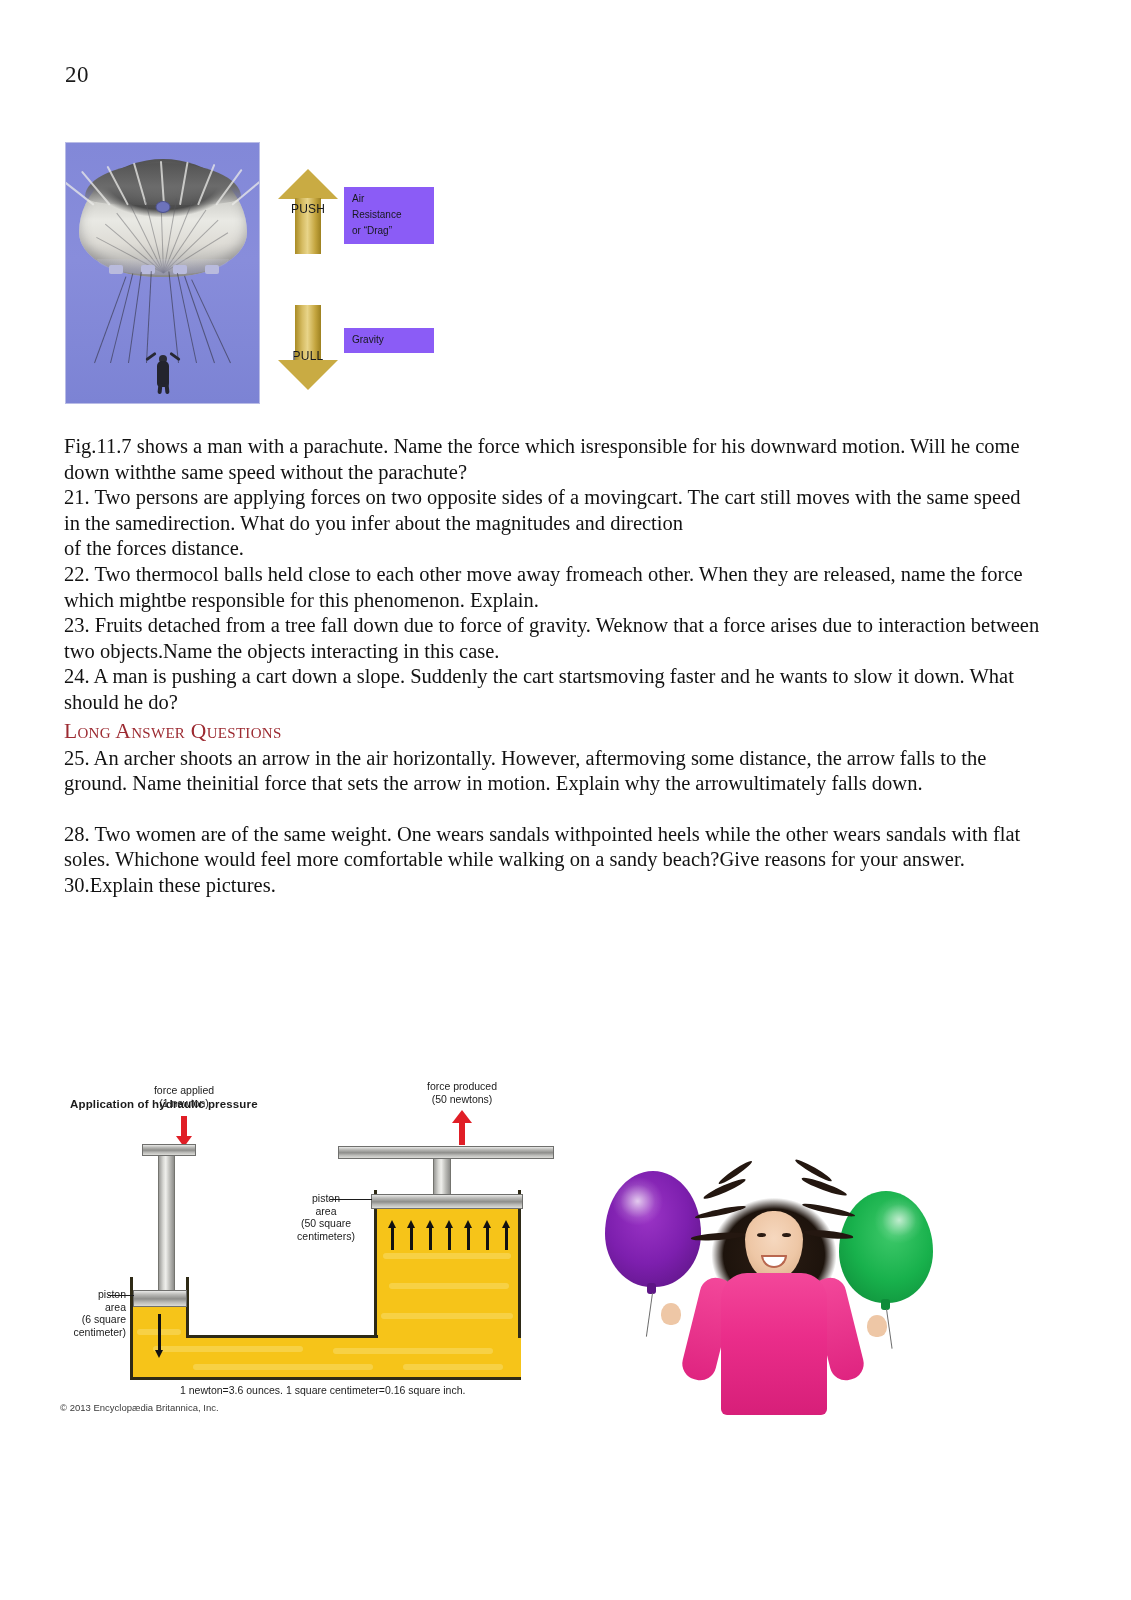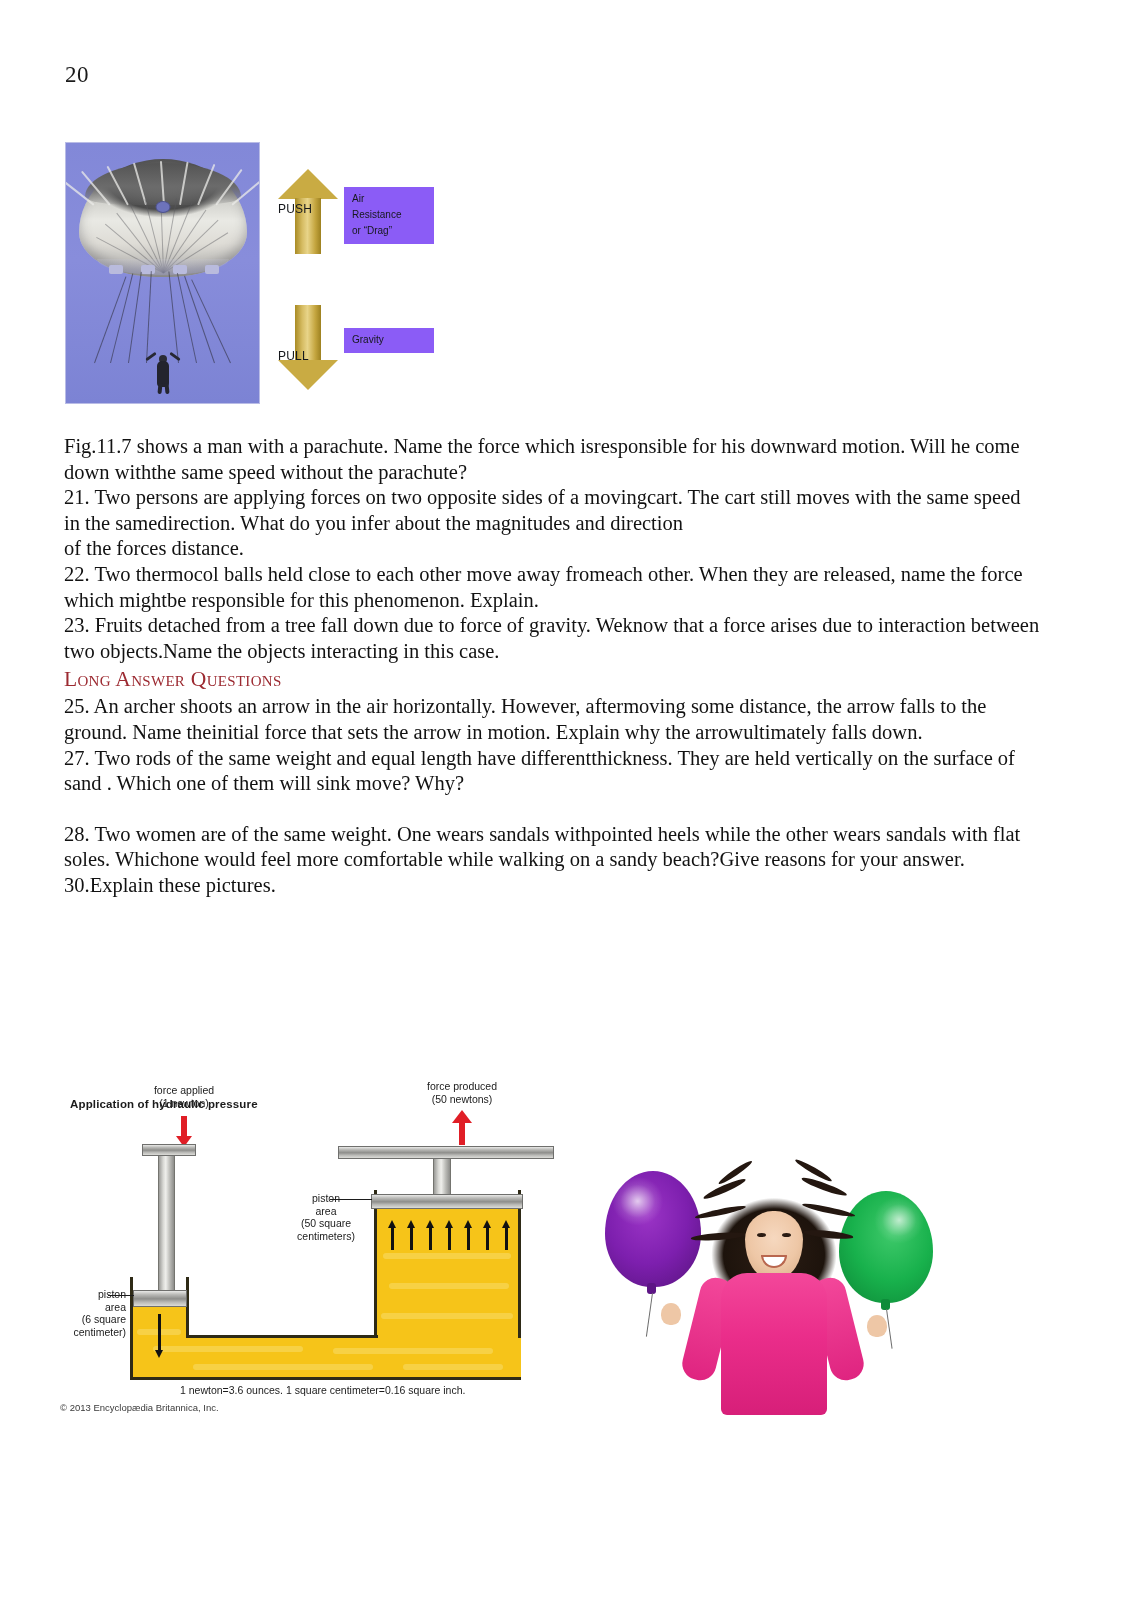--- a/index.html
+++ b/index.html
@@ -212,21 +212,21 @@
   .arrow-down .shaft { top: 0; height: 56px; }
   .arrow-down .head {
     top: 55px;
     border-left: 30px solid transparent;
     border-right: 30px solid transparent;
     border-top: 30px solid #c9ab43;
   }
   .arrow-label {
     position: absolute;
     width: 60px;
-    text-align: left;
+    text-align: center;
     font-family: "Liberation Sans", sans-serif;
     font-size: 12px;
     color: #16181c;
     letter-spacing: 0.2px;
   }
   .arrow-up .arrow-label  { top: 33px; }
   .arrow-down .arrow-label{ top: 44px; }
 
   .force-note {
     position: absolute;
@@ -574,25 +574,25 @@
       <div>Gravity</div>
     </div>
   </div>
 
   <div class="body-text">
     <p>Fig.11.7 shows a man with a parachute. Name the force which isresponsible for his downward motion. Will he come down withthe same speed without the parachute?</p>
     <p>21. Two persons are applying forces on two opposite sides of a movingcart. The cart still moves with the same speed in the samedirection. What do you infer about the magnitudes and direction</p>
     <p>of the forces distance.</p>
     <p>22. Two thermocol balls held close to each other move away fromeach other. When they are released, name the force which mightbe responsible for this phenomenon. Explain.</p>
     <p>23. Fruits detached from a tree fall down due to force of gravity. Weknow that a force arises due to interaction between two objects.Name the objects interacting in this case.</p>
+    <p>24. A man is pushing a cart down a slope. Suddenly the cart startsmoving faster and he wants to slow it down. What should he do?</p>
 
     <p class="section-heading">Long Answer Questions</p>
 
     <p>25. An archer shoots an arrow in the air horizontally. However, aftermoving some distance, the arrow falls to the ground. Name theinitial force that sets the arrow in motion. Explain why the arrowultimately falls down.</p>
-    <p>27. Two rods of the same weight and equal length have differentthickness. They are held vertically on the surface of sand . Which one of them will sink move? Why?</p>
 
     <div class="q-gap"></div>
 
     <p>28. Two women are of the same weight. One wears sandals withpointed heels while the other wears sandals with flat soles. Whichone would feel more comfortable while walking on a sandy beach?Give reasons for your answer.</p>
     <p>30.Explain these pictures.</p>
   </div>
 
   <div class="hydraulic">
 
     <div class="hyd-title">Application of hydraulic pressure</div>

